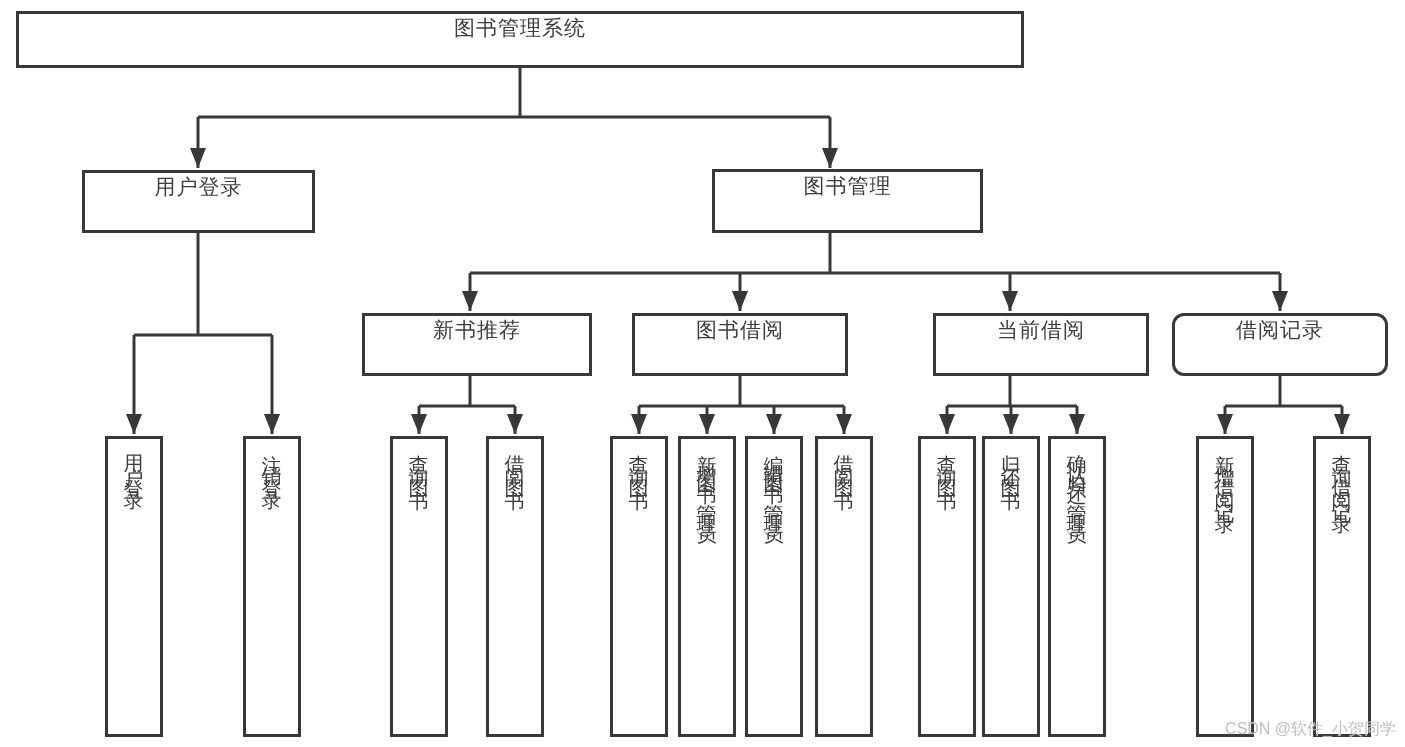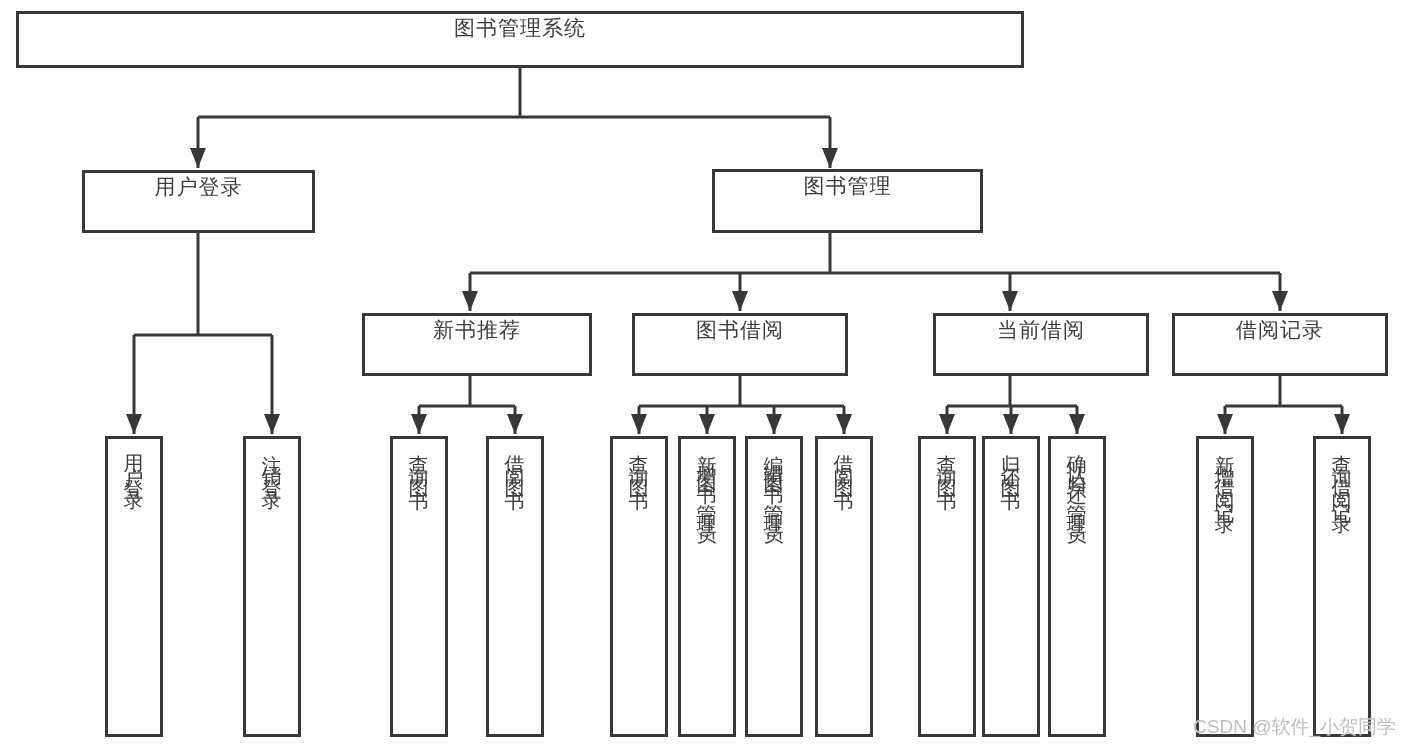--- a/index.html
+++ b/index.html
@@ -39,21 +39,21 @@
     letter-spacing: 12px;
     line-height: 1;
     white-space: nowrap;
   }
   .node.leaf-long .vlabel { letter-spacing: 10px; }
   .watermark {
     position: absolute;
     right: 9px;
     bottom: 7px;
     z-index: 5;
-    font-size: 19px;
+    font-size: 16px;
     color: rgba(185, 185, 185, 0.92);
     text-shadow: 0 0 1px rgba(255,255,255,0.8);
     white-space: nowrap;
     pointer-events: none;
   }
 </style>
 </head>
 <body>
 
 <div class="canvas">
@@ -117,21 +117,21 @@
 
   <div class="node" style="left:362px; top:313px; width:230px; height:63px;">
     <span class="hlabel">新书推荐</span>
   </div>
   <div class="node" style="left:632px; top:313px; width:216px; height:63px;">
     <span class="hlabel">图书借阅</span>
   </div>
   <div class="node" style="left:902px; top:313px; width:216px; height:63px;margin-left:31px;">
     <span class="hlabel">当前借阅</span>
   </div>
-  <div class="node" style="left:1172px; top:313px; width:216px; height:63px;">
+  <div class="node" style="left:1172px; top:313px; width:216px; height:63px;border-radius:12px;">
     <span class="hlabel">借阅记录</span>
   </div>
 
   <div class="node" style="left:105px; top:436px; width:58px; height:301px;">
     <span class="vlabel">用户登录</span>
   </div>
   <div class="node" style="left:243px; top:436px; width:58px; height:301px;">
     <span class="vlabel">注销登录</span>
   </div>
 

